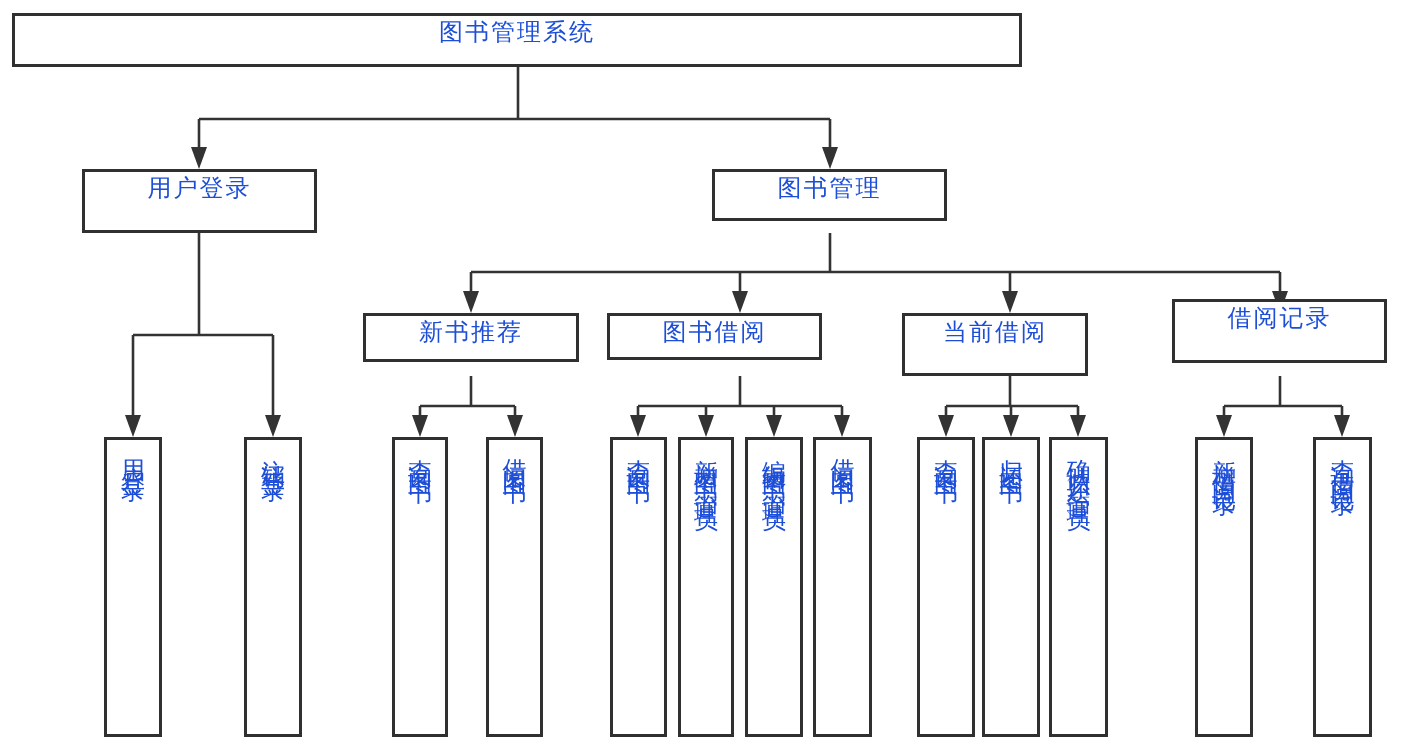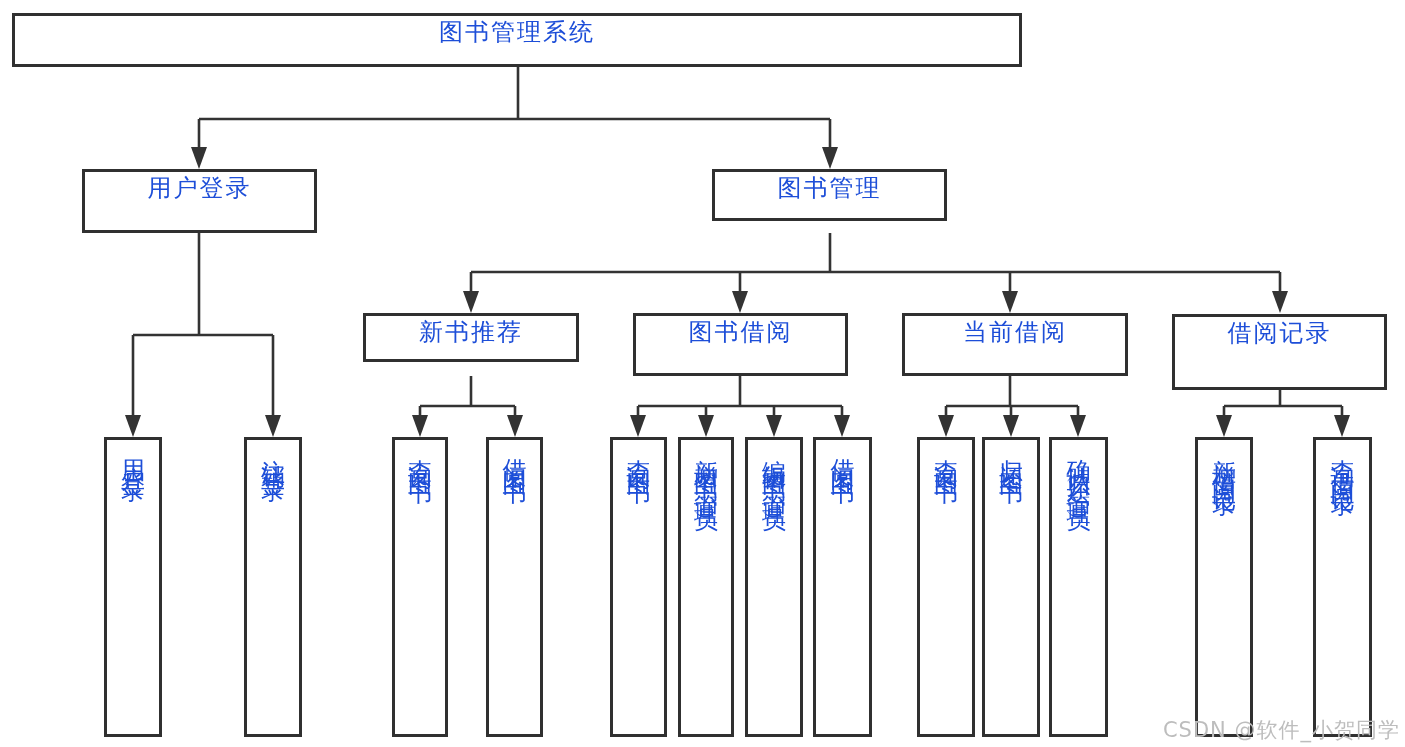--- a/index.html
+++ b/index.html
@@ -119,27 +119,27 @@
   <div class="box h" style="left:82px;top:169px;width:235px;height:64px">
     <span>用户登录</span>
   </div>
   <div class="box h" style="left:712px;top:169px;width:235px;height:52px">
     <span>图书管理</span>
   </div>
 
   <div class="box h" style="left:363px;top:313px;width:216px;height:49px">
     <span>新书推荐</span>
   </div>
-  <div class="box h" style="left:633px;top:313px;width:215px;height:63px">
+  <div class="box h" style="left:607px;top:313px;width:215px;height:47px">
     <span>图书借阅</span>
   </div>
-  <div class="box h" style="left:902px;top:313px;width:226px;height:63px">
+  <div class="box h" style="left:902px;top:313px;width:186px;height:63px">
     <span>当前借阅</span>
   </div>
-  <div class="box h" style="left:1172px;top:314px;width:215px;height:76px">
+  <div class="box h" style="left:1172px;top:299px;width:215px;height:64px">
     <span>借阅记录</span>
   </div>
 
   <div class="box v" style="left:104px;top:437px;width:58px;height:300px">
     <span>用户登录</span>
   </div>
   <div class="box v" style="left:244px;top:437px;width:58px;height:300px">
     <span>注销登录</span>
   </div>
 
@@ -173,15 +173,14 @@
     <span>确认归还（管理员）</span>
   </div>
 
   <div class="box v" style="left:1195px;top:437px;width:58px;height:300px">
     <span>新增借阅记录</span>
   </div>
   <div class="box v" style="left:1313px;top:437px;width:59px;height:300px">
     <span>查询借阅记录</span>
   </div>
 
-  <div class="watermark">CSDN @软件_小贺同学</div>
 
 </div>
 
 </body></html>

